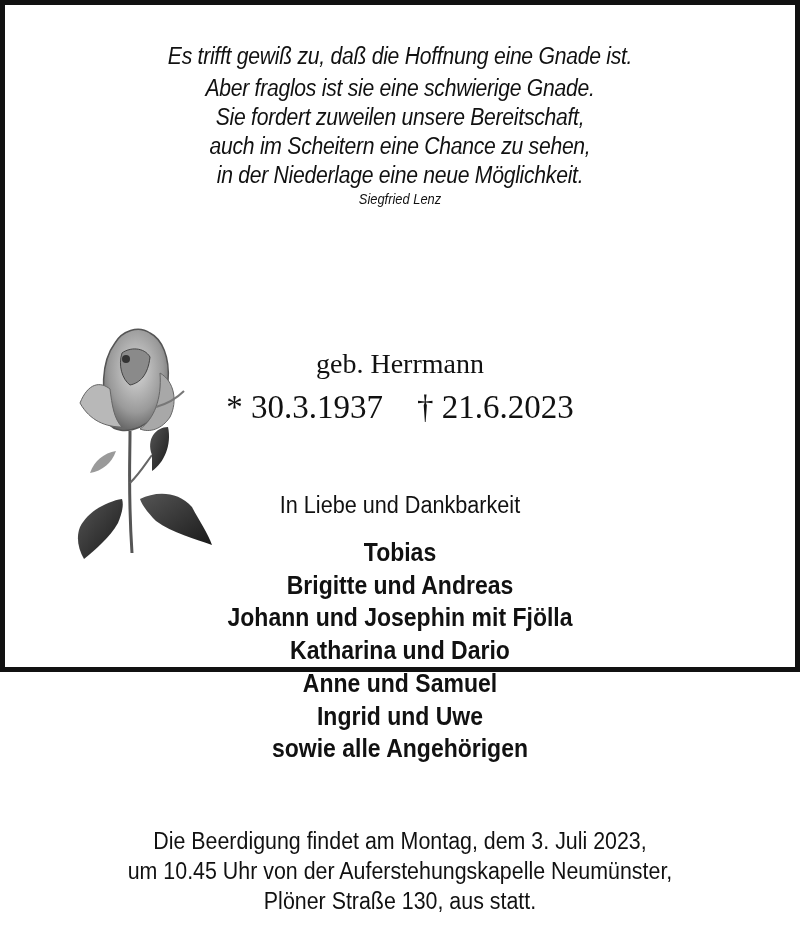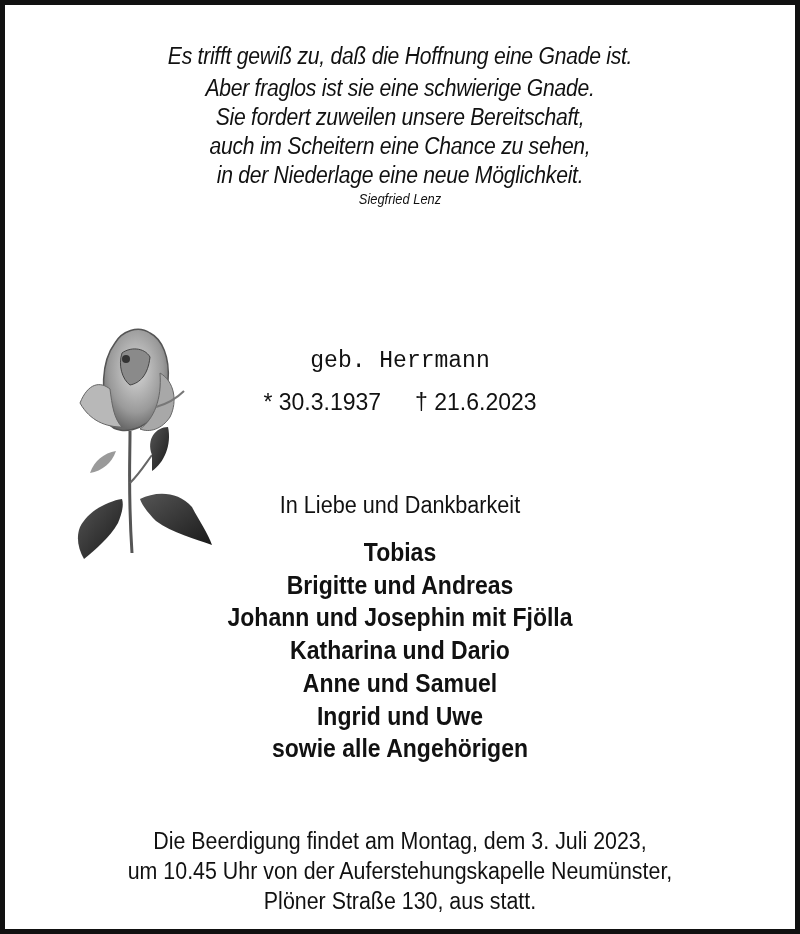--- a/index.html
+++ b/index.html
@@ -1,36 +1,36 @@
 <!DOCTYPE html>
 <html><head>
 <meta charset="utf-8">
 <style>
   html, body { margin: 0; padding: 0; background: #ffffff; }
   body { width: 800px; height: 934px; overflow: hidden; }
   .frame {
     position: absolute; left: 0; top: 0;
-    width: 800px; height: 934px; box-sizing: border-box;
+    width: 800px; height: 672px; box-sizing: border-box;
     border: 5px solid #111111; background: #ffffff;
   }
   .line { position: absolute; left: 0; width: 790px; text-align: center; white-space: nowrap; color: #111111; }
   .quote {
     font-family: "Liberation Sans", sans-serif; font-style: italic;
     font-size: 23px; letter-spacing: -0.3px; transform: scaleX(0.92); transform-origin: center;
   }
   .author {
     font-family: "Liberation Sans", sans-serif; font-style: italic;
     font-size: 14px; transform: scaleX(0.92);
   }
   .name {
     font-family: "Liberation Serif", serif; font-style: italic;
     font-size: 68px; letter-spacing: 1px;
   }
-  .sub { font-family: Liberation Mono, monospace; font-size: 23px; }
-  .dates { font-family: Liberation Sans, sans-serif; font-size: 23px; }
+  .sub { font-family: Liberation Serif, serif; font-size: 28px; }
+  .dates { font-family: Liberation Serif, serif; font-size: 33px; }
   .dates span { display: inline-block; }
   .dates .gap { width: 34px; }
   .intro { font-family: "Liberation Sans", sans-serif; font-size: 23px; transform: scaleX(0.94); }
   .family {
     font-family: "Liberation Sans", sans-serif; font-weight: bold;
     font-size: 25px; transform: scaleX(0.92);
   }
   .funeral { font-family: "Liberation Sans", sans-serif; font-size: 23px; transform: scaleX(0.93); }
   .rose { position: absolute; left: 55px; top: 318px; width: 160px; height: 240px; }
 </style>

